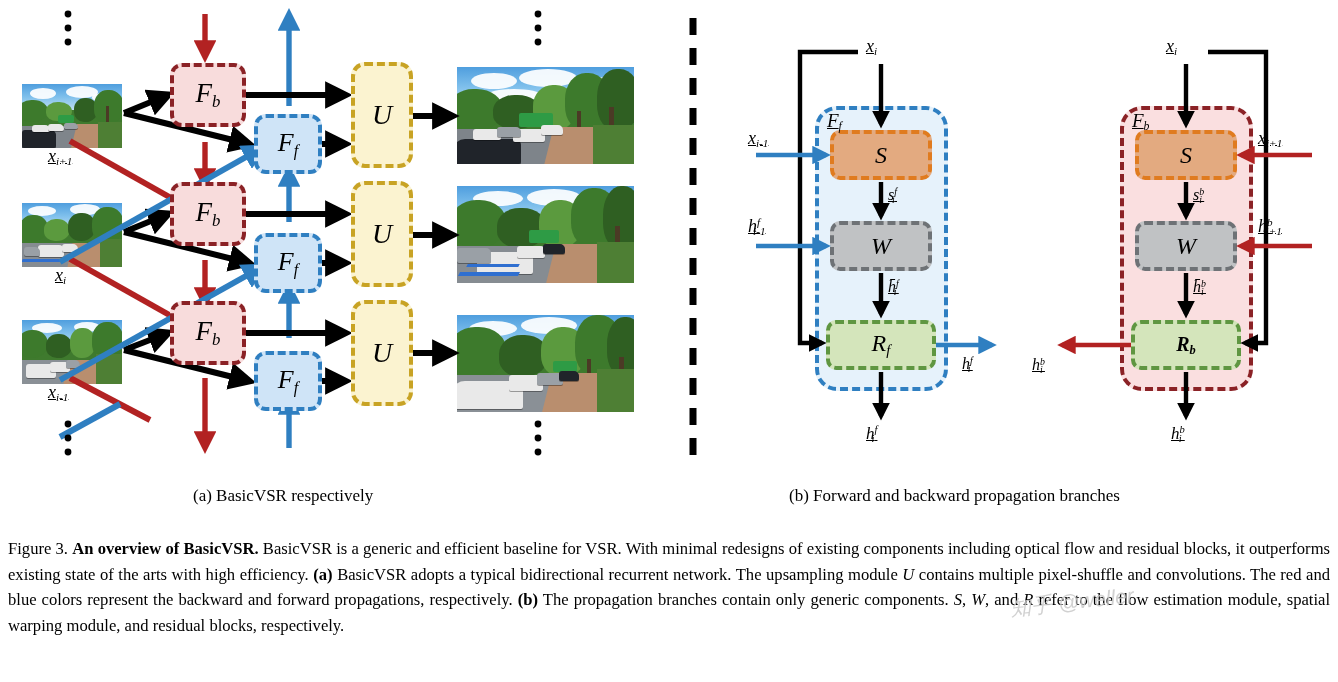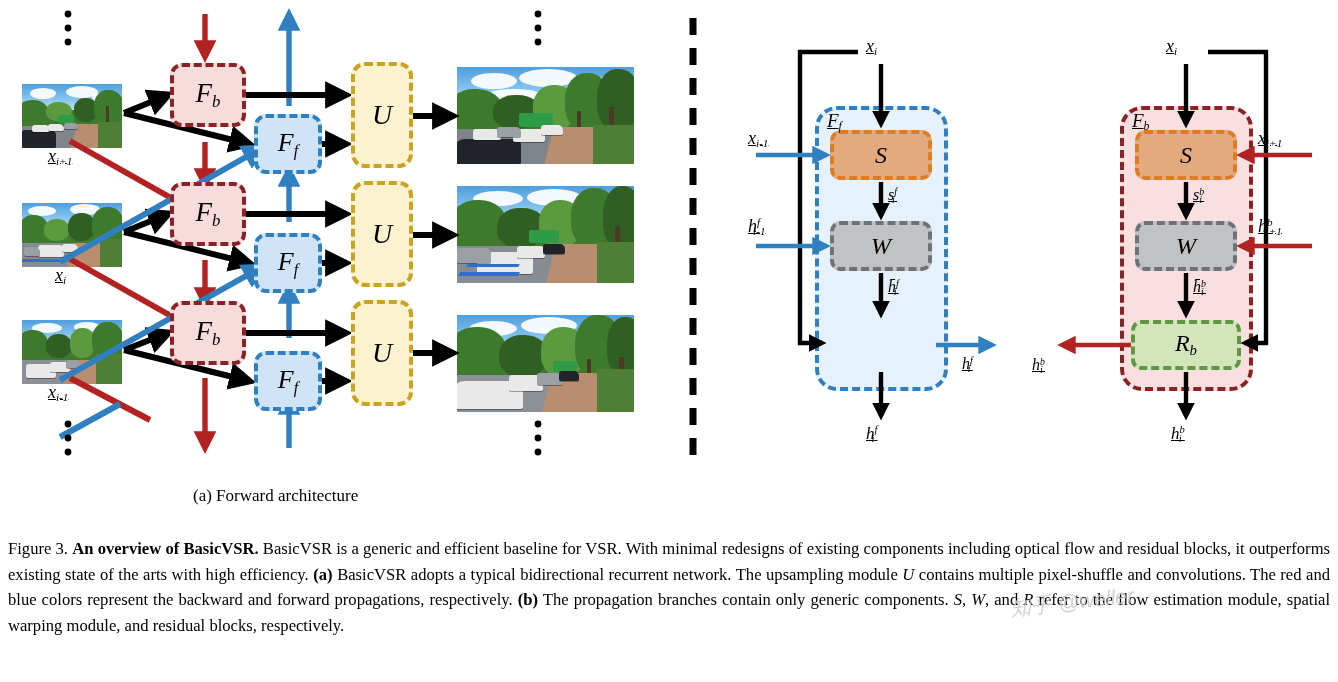--- a/index.html
+++ b/index.html
@@ -350,20 +350,26 @@
               box-sizing:border-box;"></div>
 
   <div class="box" style="left:830px;top:130px;width:102px;height:50px;border-width:4px;
               border-color:#e07b1f;border-radius:10px;background:#e3aa80;">
     <span class="t" style="font-size:24px;">S</span>
   </div>
   <div class="box" style="left:830px;top:221px;width:102px;height:50px;border-width:4px;
               border-color:#6e7276;border-radius:10px;background:#c0c2c4;">
     <span class="t" style="font-size:24px;">W</span>
   </div>
+  <div class="box" style="left:826px;top:320px;width:110px;height:50px;border-width:4px;
+              border-color:#5f9641;border-radius:10px;background:#d4e5bb;">
+    <span class="t" style="font-size:24px;">
+      <span>R</span><span class="sub">f</span>
+    </span>
+  </div>
 
   <svg class="layer" viewBox="0 0 1338 682">
     <g fill="none" stroke-linecap="butt">
 
       <path d="M 881 64 L 881 124" stroke="#000" stroke-width="4.4" marker-end="url(#ahKs)"></path>
 
       <path d="M 858 52 L 800 52 L 800 343 L 822 343" stroke="#000" stroke-width="4.4" fill="none" marker-end="url(#ahKs)"></path>
 
       <path d="M 881 182 L 881 216" stroke="#000" stroke-width="4.4" marker-end="url(#ahKs)"></path>
 
@@ -411,21 +417,21 @@
   <div class="box" style="left:1135px;top:130px;width:102px;height:50px;border-width:4px;
               border-color:#e07b1f;border-radius:10px;background:#e3aa80;">
     <span class="t" style="font-size:24px;">S</span>
   </div>
   <div class="box" style="left:1135px;top:221px;width:102px;height:50px;border-width:4px;
               border-color:#6e7276;border-radius:10px;background:#c0c2c4;">
     <span class="t" style="font-size:24px;">W</span>
   </div>
   <div class="box" style="left:1131px;top:320px;width:110px;height:50px;border-width:4px;
               border-color:#5f9641;border-radius:10px;background:#d4e5bb;">
-    <span class="t" style="font-size:24px;">
+    <span class="t" style="font-size:20px;font-weight:bold;">
       <span>R</span><span class="sub">b</span>
     </span>
   </div>
 
   <svg class="layer" viewBox="0 0 1338 682">
     <g fill="none" stroke-linecap="butt">
 
       <path d="M 1186 64 L 1186 124" stroke="#000" stroke-width="4.4" marker-end="url(#ahKs)"></path>
 
       <path d="M 1208 52 L 1266 52 L 1266 343 L 1245 343" stroke="#000" stroke-width="4.4" fill="none" marker-end="url(#ahKs)"></path>
@@ -462,21 +468,22 @@
   <div class="lbl math" style="left:1193px;top:278px;font-size:16px;">
     <span>h̄</span><span class="sup">b</span><span class="sub" style="margin-left:-5px;">i</span>
   </div>
   <div class="lbl math" style="left:1032px;top:356px;font-size:16px;">
     <span>h</span><span class="sup">b</span><span class="sub" style="margin-left:-5px;">i</span>
   </div>
   <div class="lbl math" style="left:1171px;top:424px;font-size:17px;">
     <span>h</span><span class="sup">b</span><span class="sub" style="margin-left:-6px;">i</span>
   </div>
 
-  <div class="subcap" style="left:193px;top:486px;">(a)  Forward architecture</div>
+  <div class="subcap" style="left:193px;top:486px;">(a)  BasicVSR respectively</div>
+  <div class="subcap" style="left:789px;top:486px;">(b)  Forward  and  backward  propagation  branches</div>
 
   <div id="caption">
     <span>Figure 3.</span>
     <b>An overview of BasicVSR.</b><span> BasicVSR is a generic and efficient baseline for VSR. With minimal redesigns of existing components including optical flow and residual blocks, it outperforms existing state of the arts with high efficiency. </span><b>(a)</b><span> BasicVSR adopts a typical bidirectional recurrent network. The upsampling module </span><i>U</i><span> contains multiple pixel-shuffle and convolutions. The red and blue colors represent the backward and forward propagations, respectively. </span><b>(b)</b><span> The propagation branches contain only generic components. </span><i>S</i><span>, </span><i>W</i><span>, and </span><i>R</i><span> refer to the flow estimation module, spatial warping module, and residual blocks, respectively.</span>
   </div>
 
   <div class="watermark" style="left:1010px;top:588px;transform:rotate(-6deg);">知乎 @weller</div>
 
 </div>
 

